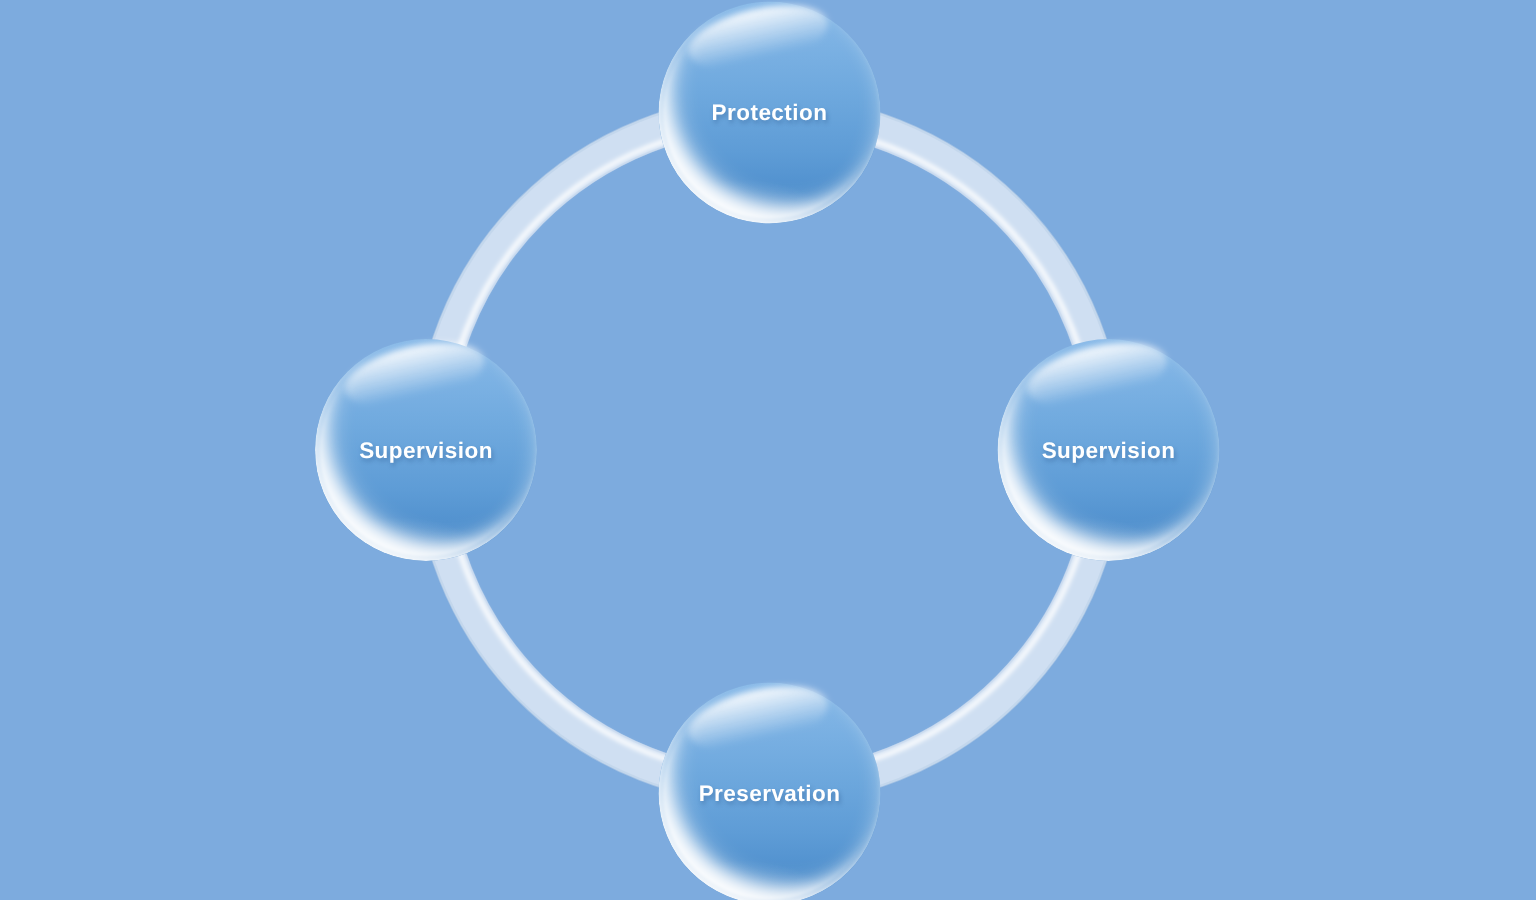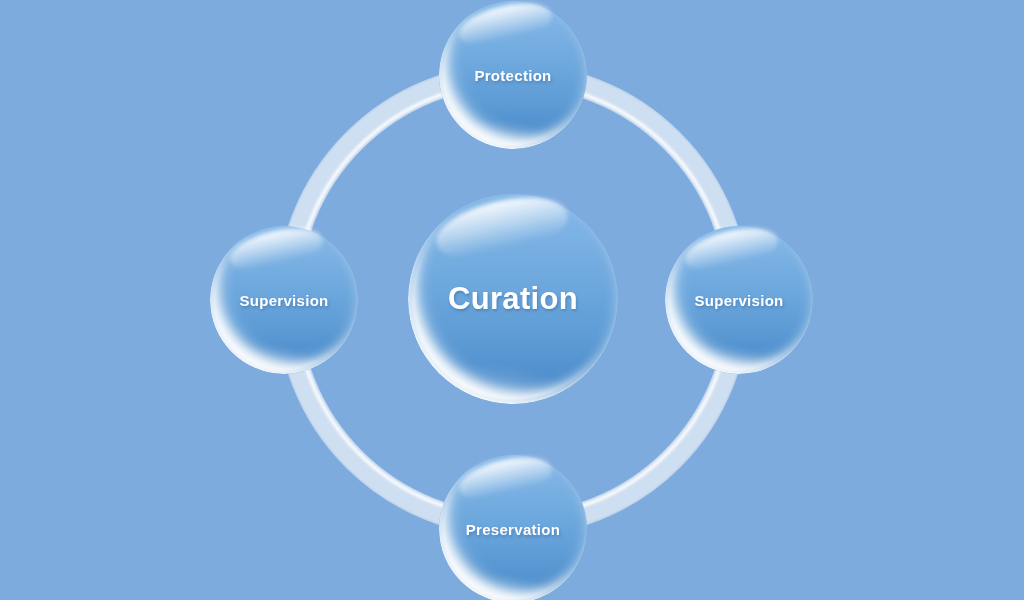--- a/index.html
+++ b/index.html
@@ -101,23 +101,20 @@
 
     <circle cx="513" cy="300" r="225" fill="none" style="stroke: var(--ring-fill); stroke-width: 23; stroke-opacity: 0.92;"></circle>
 
     <circle cx="513" cy="300" r="236" fill="none" style="stroke: var(--ring-edge); stroke-width: 2; stroke-opacity: 0.55;"></circle>
 
     <circle cx="513" cy="300" r="214" fill="none" style="stroke: var(--ring-edge); stroke-width: 1.5; stroke-opacity: 0.45;"></circle>
 
     <circle cx="513" cy="300" r="217.5" fill="none" filter="url(#softBlur)" style="stroke: #ffffff; stroke-width: 3.5; stroke-opacity: 0.85;"></circle>
   </svg>
 
-  <div class="sphere sphere-center">
-    <span class="label">Curation</span>
-  </div>
 
   <div class="sphere sphere-satellite pos-top">
     <span class="label">Protection</span>
   </div>
 
   <div class="sphere sphere-satellite pos-right">
     <span class="label">Supervision</span>
   </div>
 
   <div class="sphere sphere-satellite pos-bottom">

